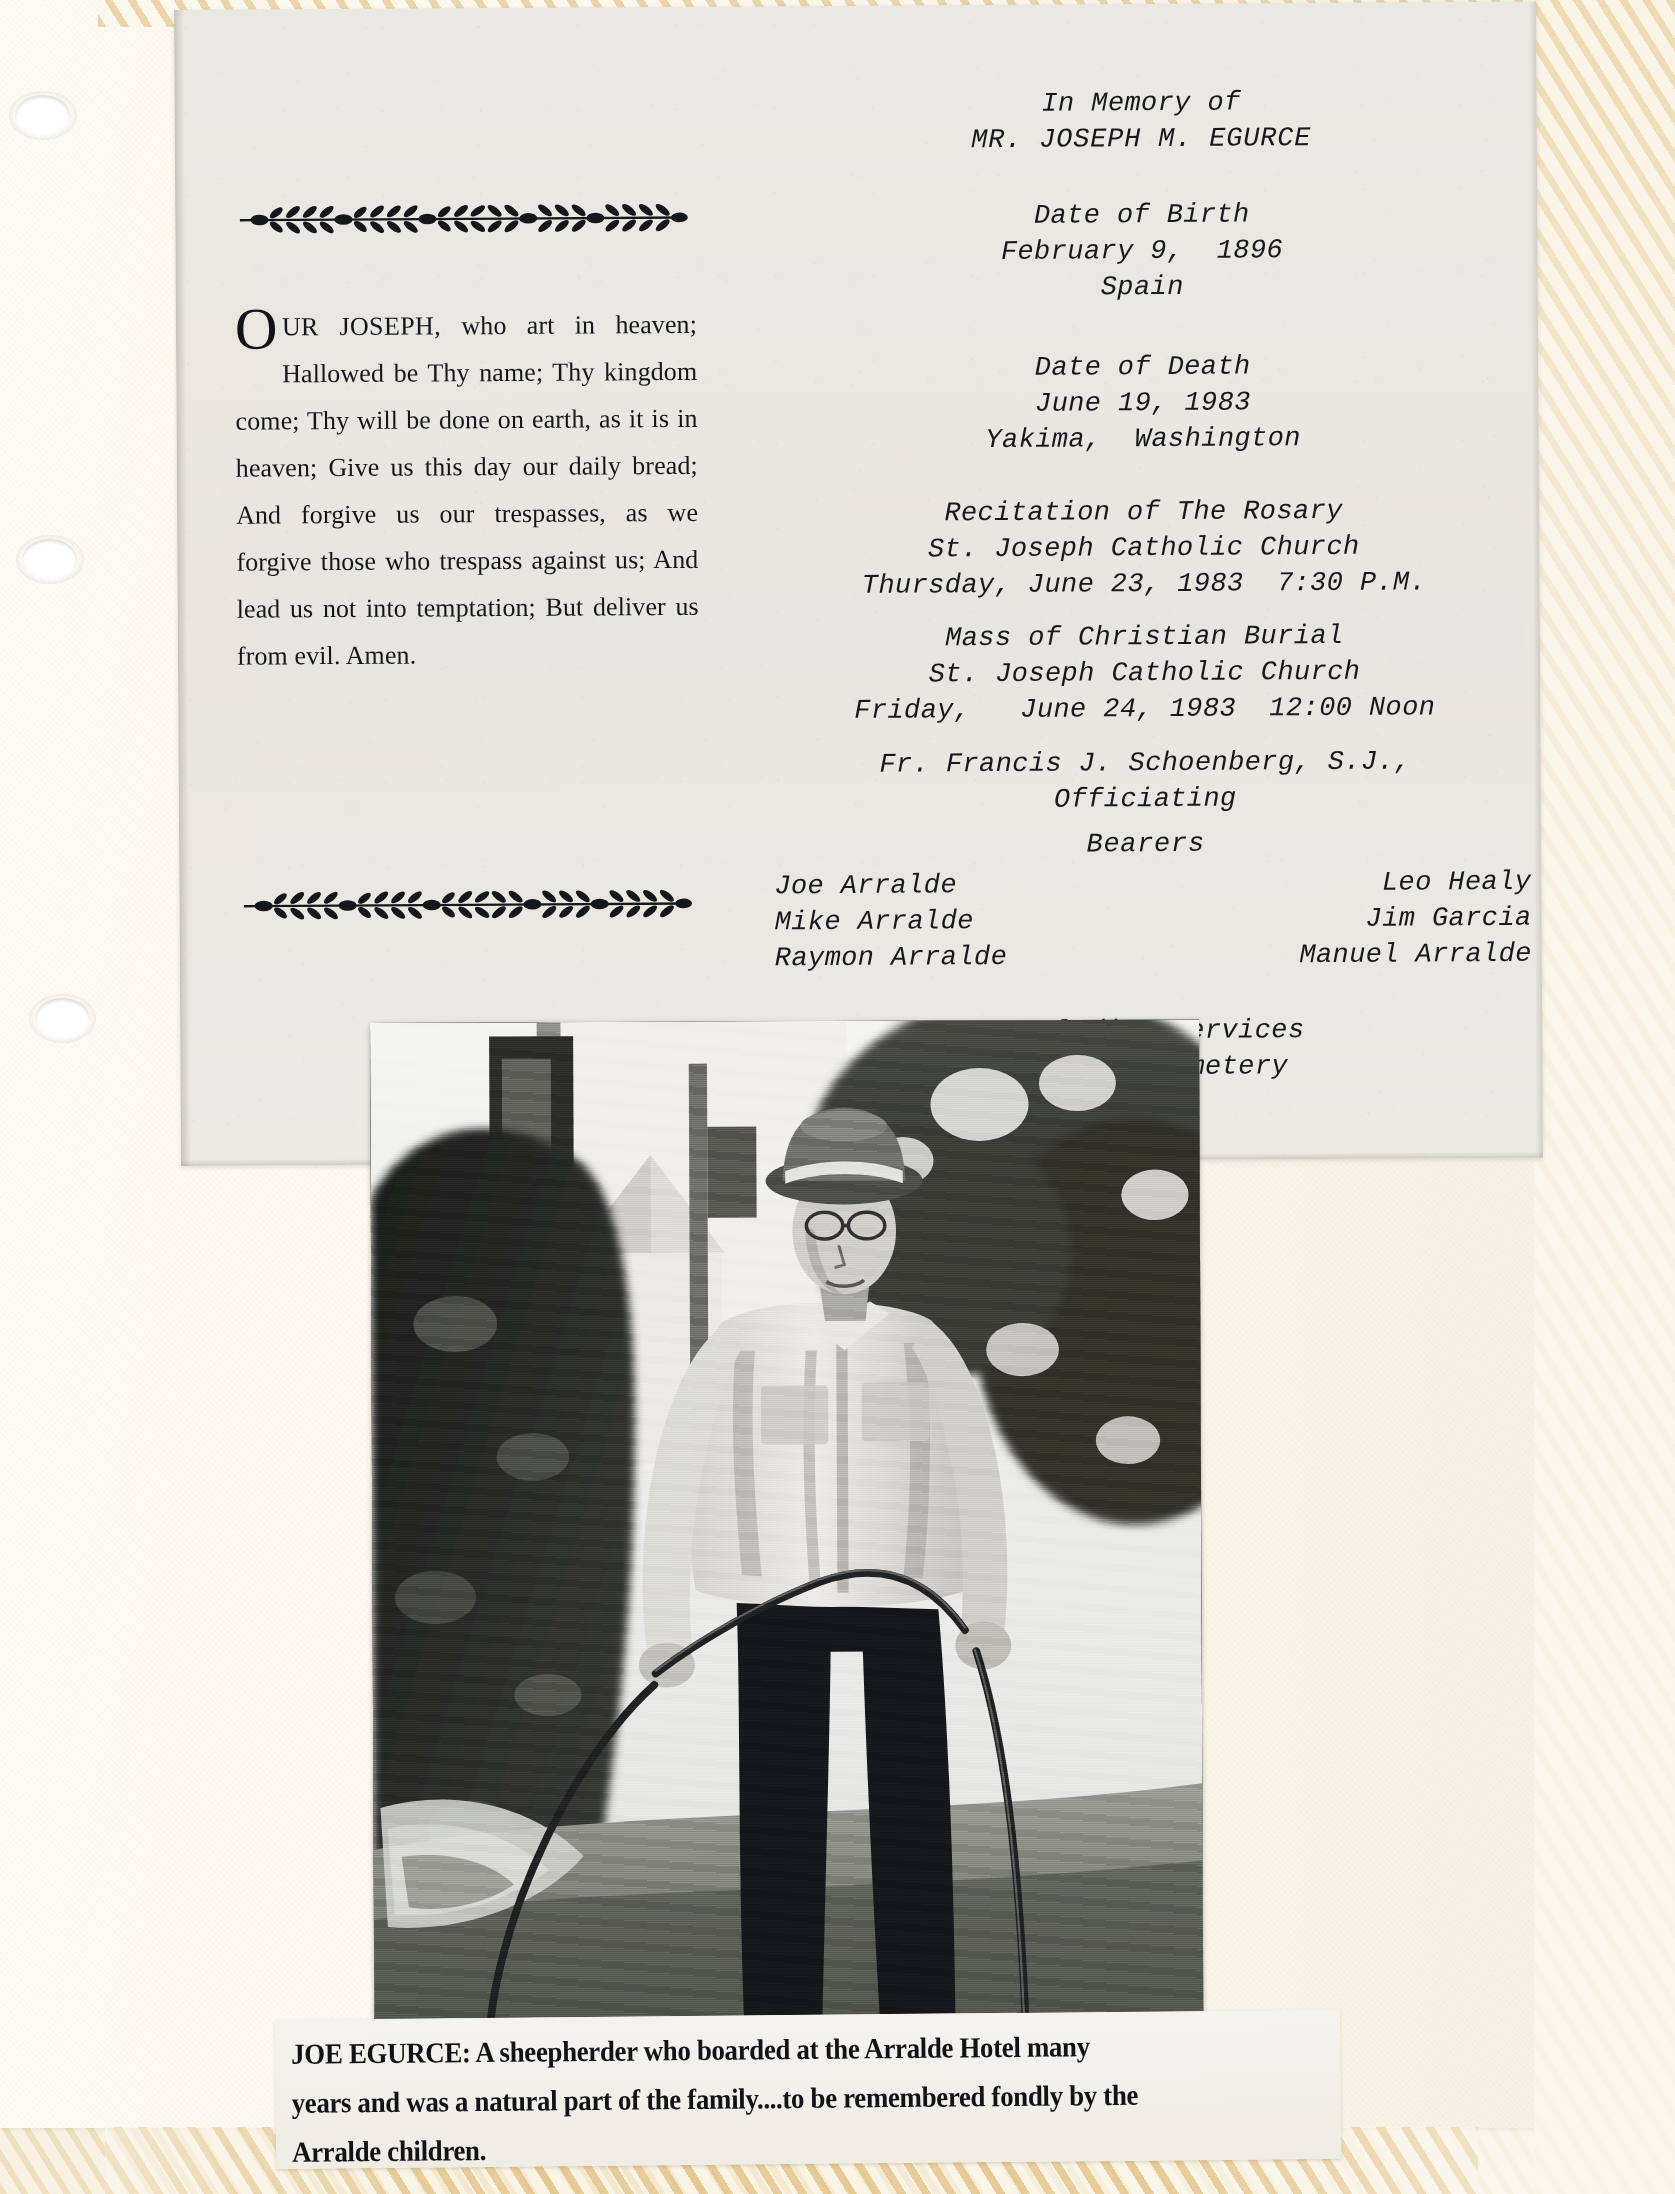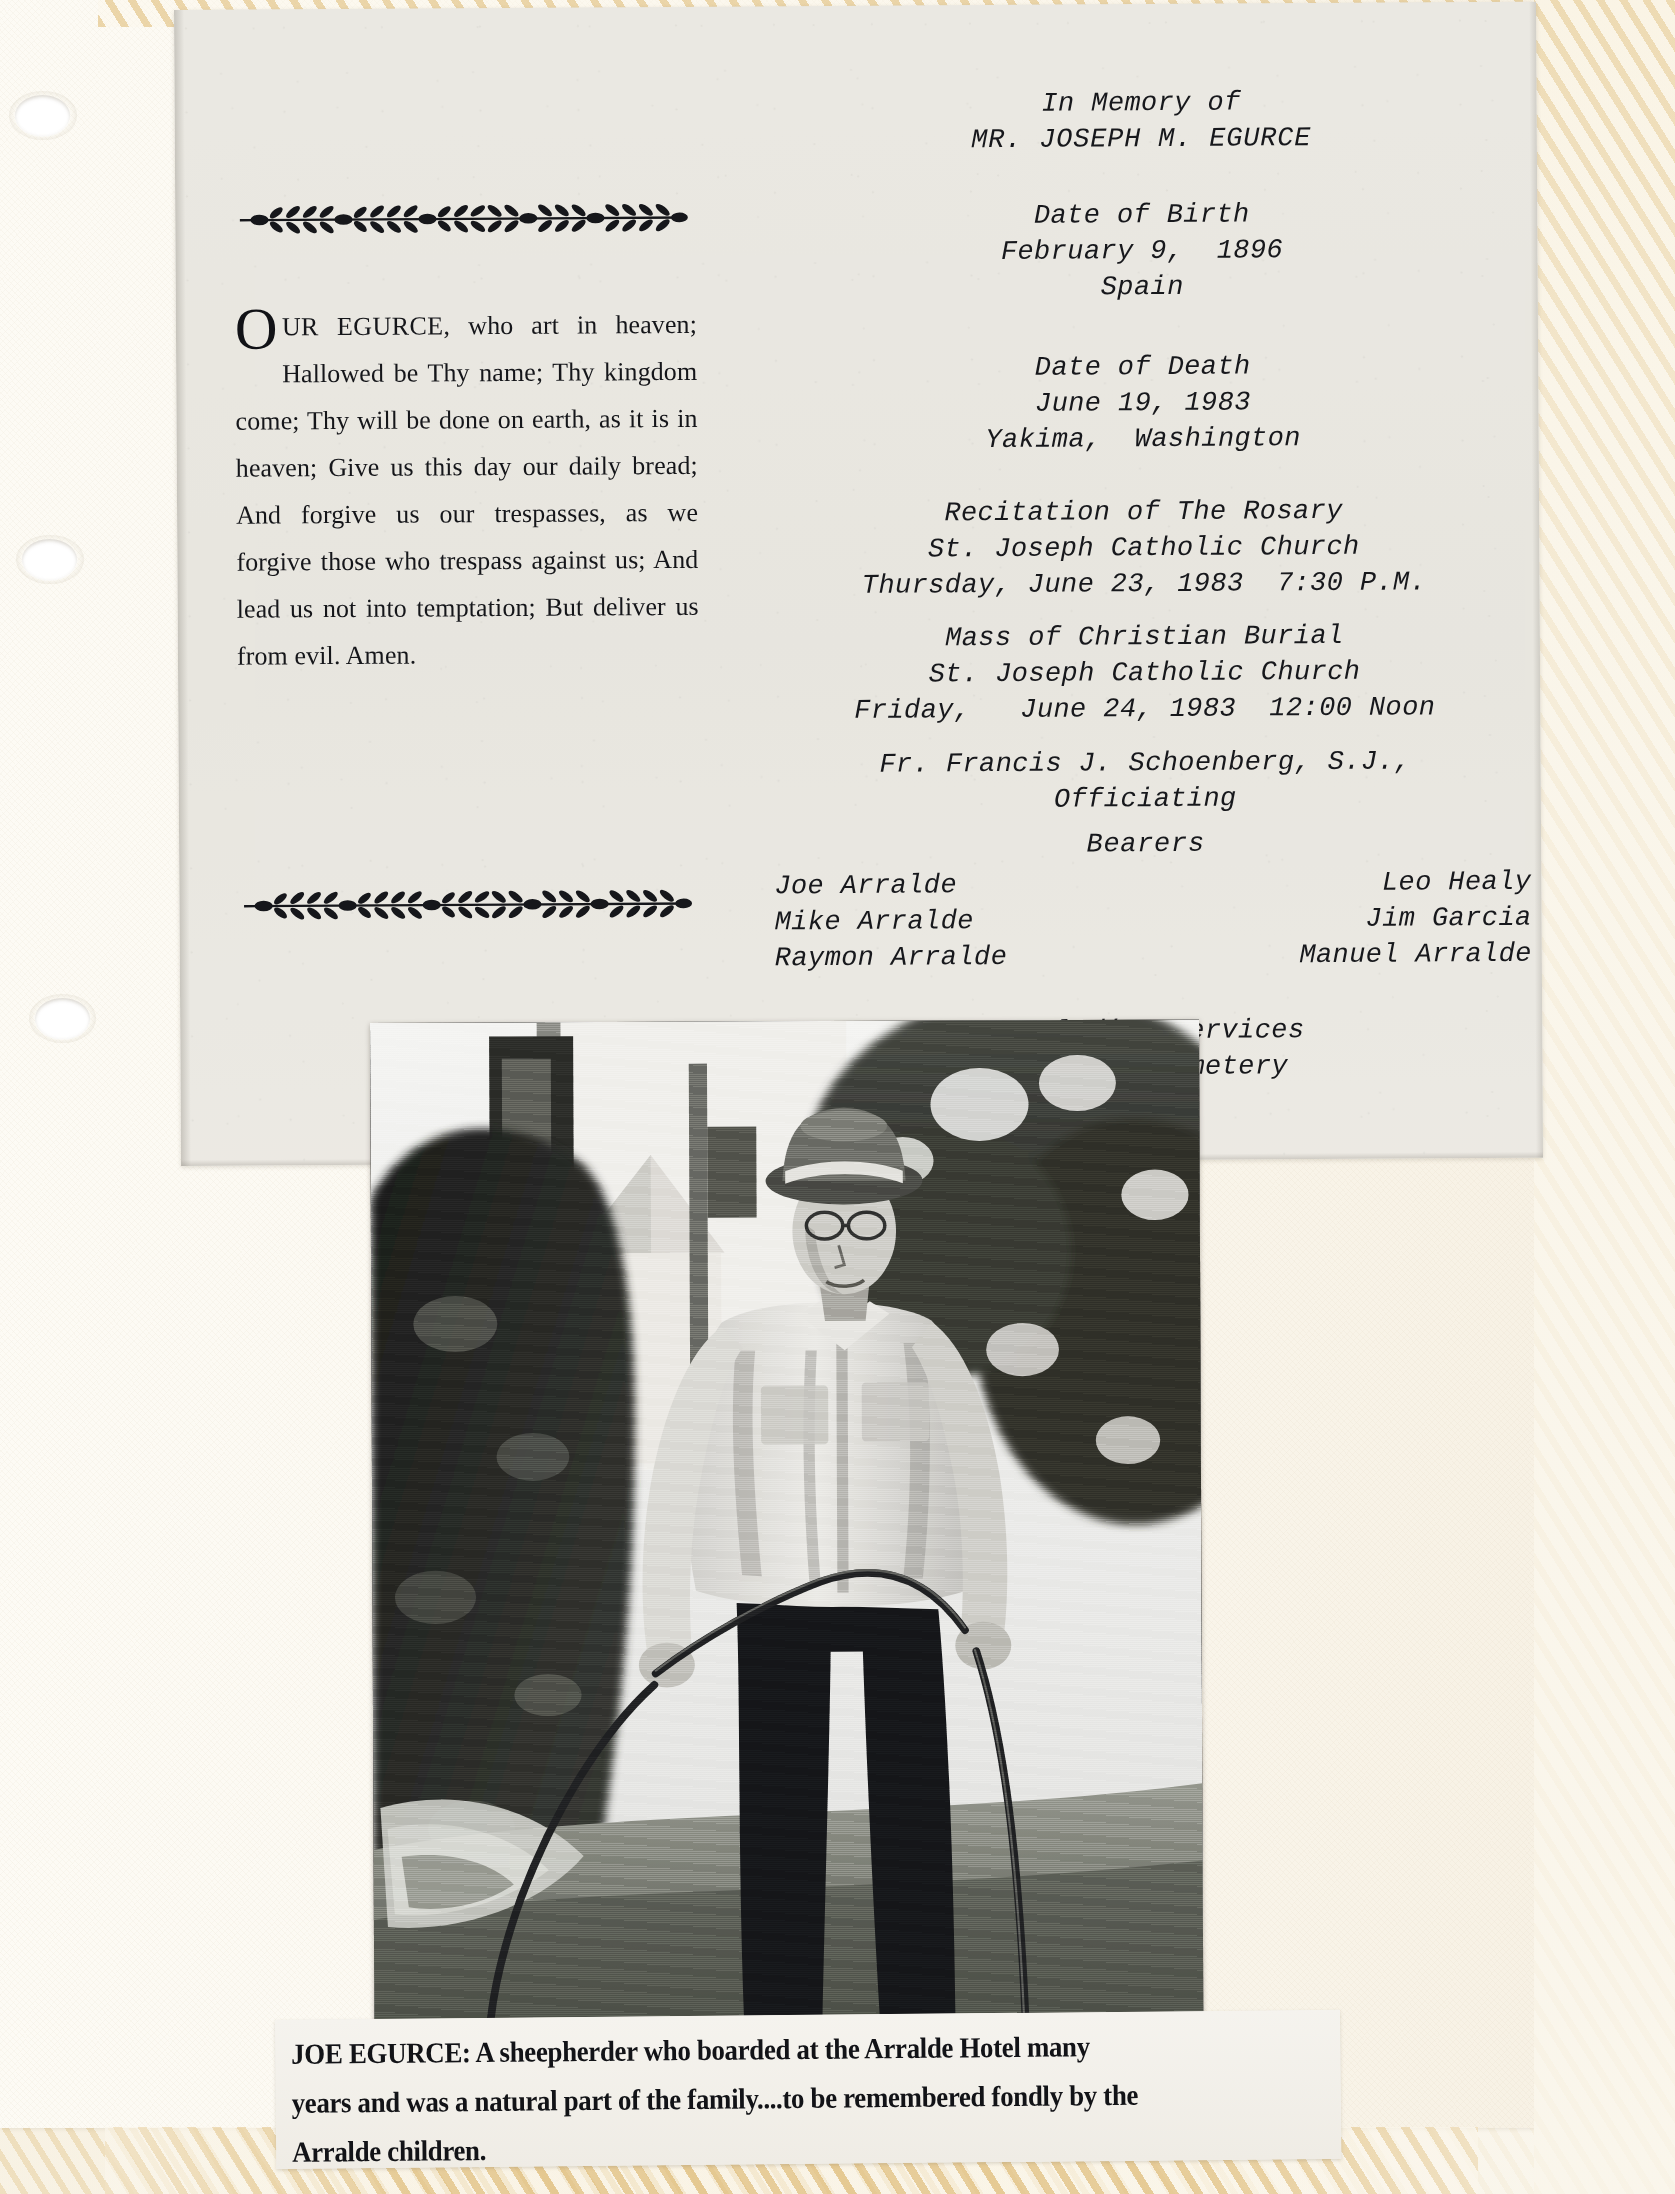--- a/index.html
+++ b/index.html
@@ -328,21 +328,21 @@
             <ellipse cx="588" cy="33" rx="12" ry="5" transform="rotate(-38 588 33)"></ellipse>
             <ellipse cx="612" cy="11" rx="12" ry="5" transform="rotate(38 612 11)"></ellipse>
             <ellipse cx="612" cy="33" rx="12" ry="5" transform="rotate(-38 612 33)"></ellipse>
             <ellipse cx="636" cy="22" rx="12" ry="7"></ellipse>
           </g>
         </g>
       </svg>
     </div>
 
     <div class="prayer-text">
-      <span class="dropcap">O</span><span class="smallcaps">UR EGURCE,</span><span> who art in heaven; Hallowed be Thy name; Thy kingdom come; Thy will be done on earth, as it is in heaven; Give us this day our daily bread; And forgive us our trespasses, as we forgive those who trespass against us; And lead us not into temptation; But deliver us from evil. Amen.</span>
+      <span class="dropcap">O</span><span class="smallcaps">UR JOSEPH,</span><span> who art in heaven; Hallowed be Thy name; Thy kingdom come; Thy will be done on earth, as it is in heaven; Give us this day our daily bread; And forgive us our trespasses, as we forgive those who trespass against us; And lead us not into temptation; But deliver us from evil. Amen.</span>
     </div>
 
     <div class="ornament bottom">
       <svg viewBox="0 0 650 44" preserveAspectRatio="none" aria-hidden="true">
         <g fill="#16171b">
           <rect x="8" y="20.5" width="634" height="3.4"></rect>
           <ellipse cx="36" cy="22" rx="13" ry="7.5"></ellipse>
           <ellipse cx="60" cy="12" rx="11" ry="5" transform="rotate(-38 60 12)"></ellipse>
           <ellipse cx="60" cy="32" rx="11" ry="5" transform="rotate(38 60 32)"></ellipse>
           <ellipse cx="84" cy="11" rx="12" ry="5" transform="rotate(-38 84 11)"></ellipse>

